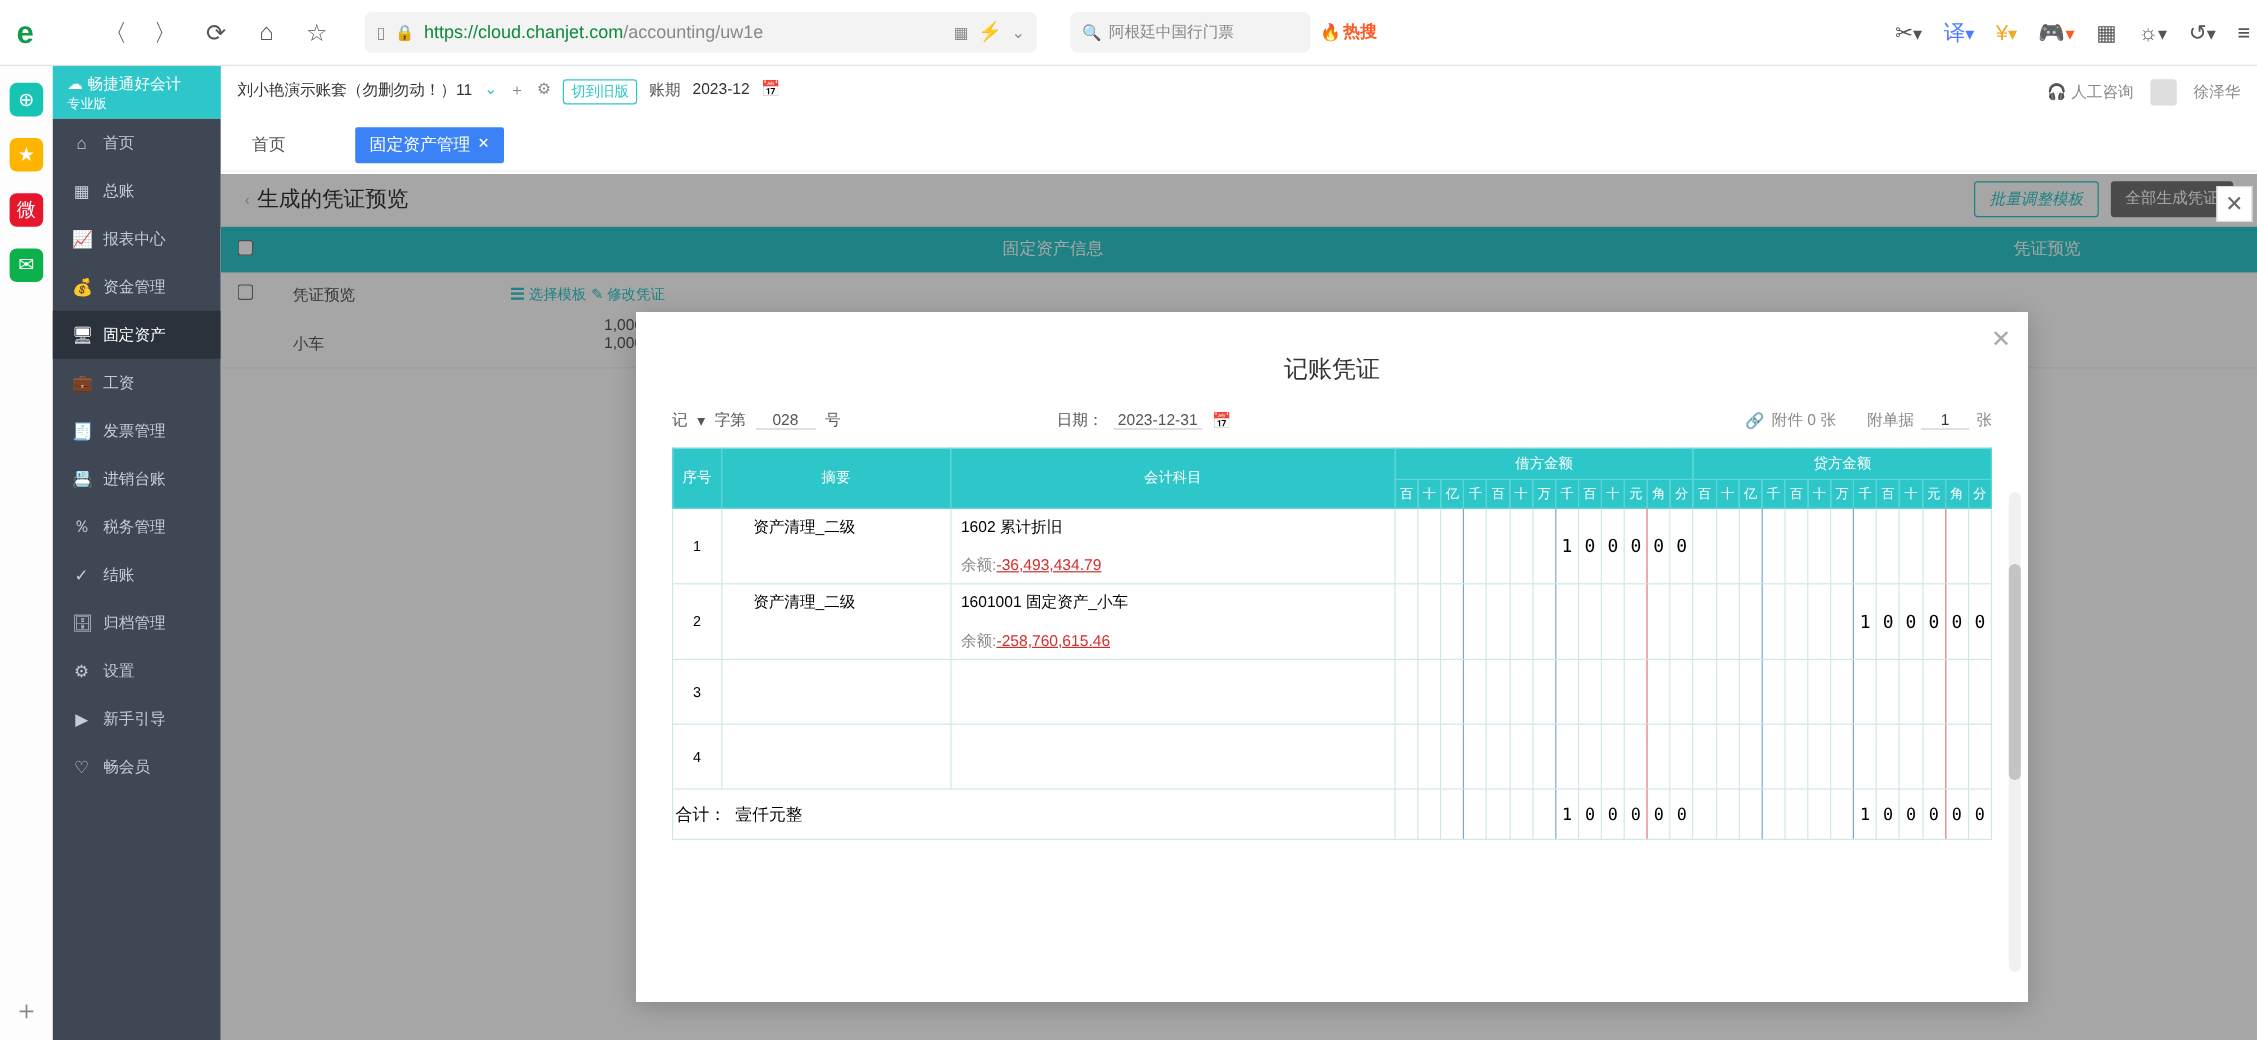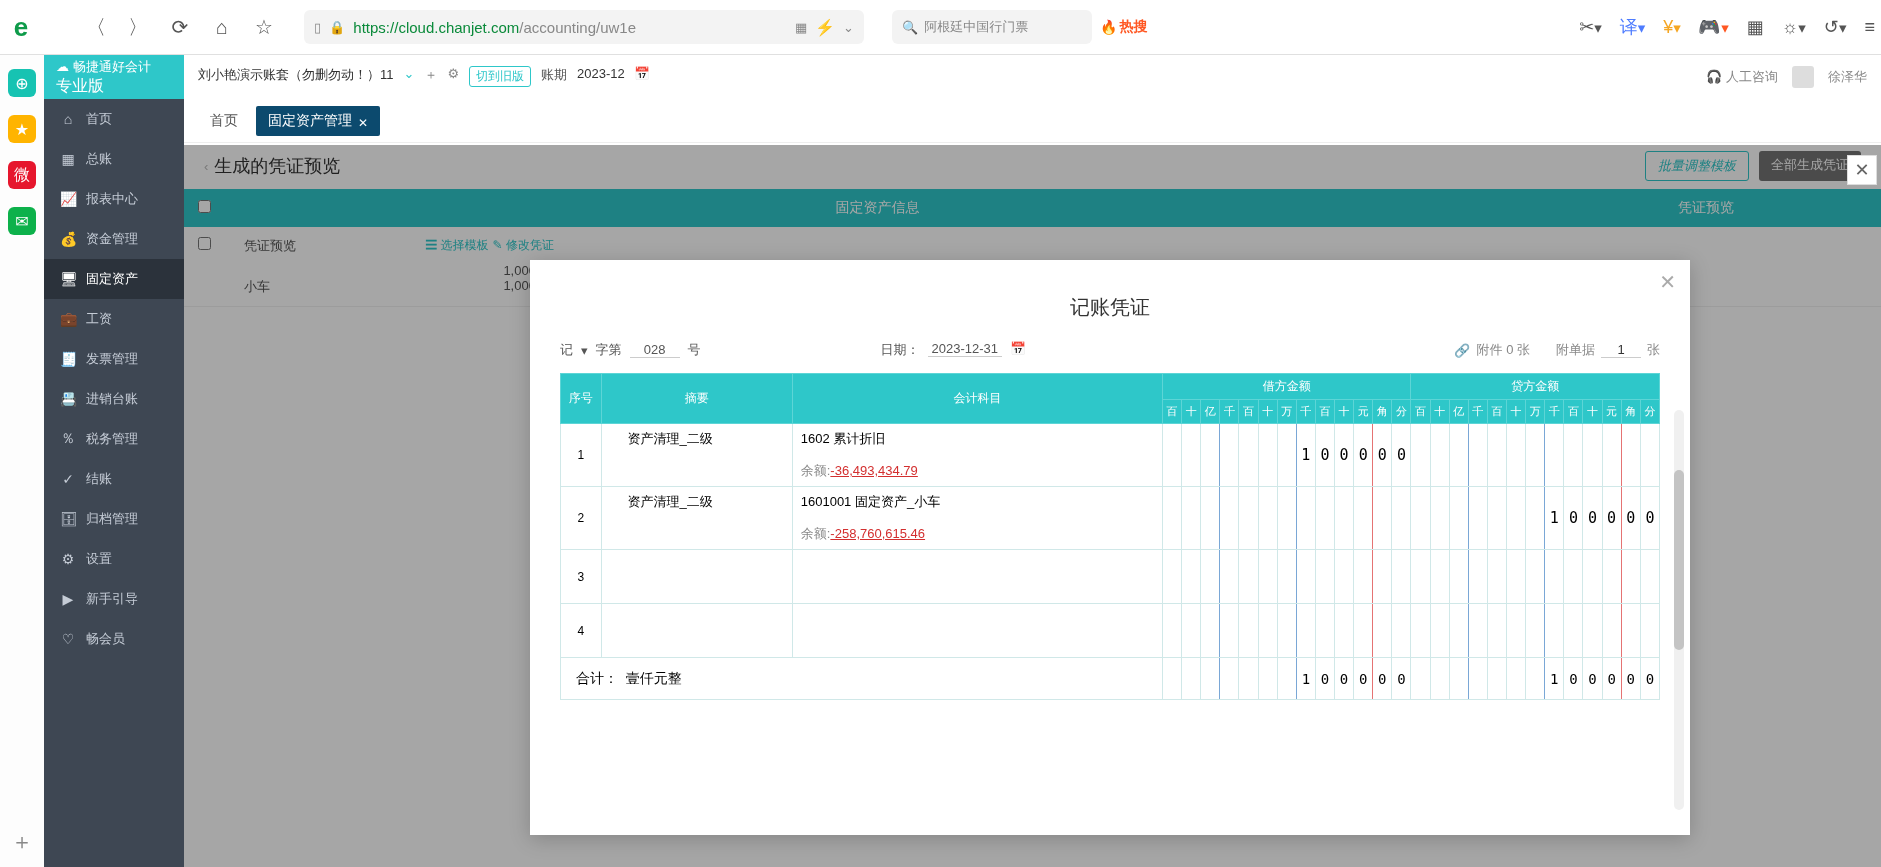--- a/index.html
+++ b/index.html
@@ -41,21 +41,21 @@
 
 .sidebar { position:absolute; top:44px; left:0; width:140px; bottom:0; background:#3e4753; color:#c5ccd6; }
 .sidebar .item { height:40px; display:flex; align-items:center; gap:10px; padding-left:16px; font-size:13px; cursor:pointer; }
 .sidebar .item.active { background:#2b323b; color:#fff; }
 .sidebar .item .ico { width:16px; text-align:center; font-size:14px; }
 
 
 .main { position:absolute; top:44px; left:140px; right:0; bottom:0; background:#fff; }
 .tabs { height:44px; display:flex; align-items:center; padding-left:14px; gap:6px; border-bottom:1px solid #eee; }
 .tabs .tab { padding:6px 12px; font-size:14px; color:#555; }
-.tabs .tab.active { background:#0c4a6e; color:#fff; border-radius:2px; display:flex; align-items:flex-end; gap:6px; }
+.tabs .tab.active { background:#3b82f6; color:#fff; border-radius:2px; display:flex; align-items:flex-start; gap:6px;margin-left:40px; }
 .tabs .tab.active .x { font-size:12px; }
 
 .page-head { height:46px; display:flex; align-items:center; padding:0 20px; }
 .page-head .title { font-size:18px; color:#333; }
 .page-head .btns { margin-left:auto; display:flex; gap:10px; }
 .page-head .btn { padding:5px 12px; border-radius:3px; font-size:13px; }
 .page-head .btn.outline { border:1px solid #2ec7c9; color:#2ec7c9;font-style:italic; }
 .page-head .btn.solid { background:#737373; color:#fff; }
 
 .grid-head { display:flex; height:38px; background:#2ec7c9; color:#fff; align-items:center; font-size:14px;justify-content:center; }
@@ -76,38 +76,38 @@
 
 .dim { position:absolute; top:90px; left:140px; right:0; bottom:0; background:rgba(0,0,0,0.35); }
 
 
 .modal { position:absolute; top:260px; left:530px; width:1160px; height:575px; background:#fff; z-index:10; box-shadow:0 4px 20px rgba(0,0,0,.2); padding:20px 30px; overflow:hidden; }
 .modal .close { position:absolute; top:10px; right:14px; font-size:20px; color:#aaa; cursor:pointer; }
 .modal h2 { text-align:center; font-size:20px; font-weight:400; color:#333; margin-bottom:20px; margin-top:14px; }
 .modal .meta { display:flex; align-items:center; font-size:13px; color:#555; margin-bottom:14px; }
 .modal .meta .l { display:flex; align-items:center; gap:8px; }
 .modal .meta .inpt { width:50px; border:none; border-bottom:1px solid #ccc; text-align:center; }
-.modal .meta .m { margin-left:180px; display:flex; align-items:flex-start; gap:8px; }
+.modal .meta .m { margin-left:180px; display:flex; align-items:center; gap:8px; }
 .modal .meta .r { margin-left:auto; display:flex; align-items:center; gap:6px; color:#888; }
 .modal .meta .r .n { width:40px; border-bottom:1px solid #ccc; text-align:center; color:#333; }
 
 
 .vt { border:1px solid #2ec7c9; border-collapse:collapse; width:100%; font-size:12px; }
 .vt th { background:#2ec7c9; color:#fff; border:1px solid #5dd5d6; font-weight:400; padding:4px 2px; text-align:center; }
 .vt td { border:1px solid #d0e8e8; padding:0; text-align:center; vertical-align:middle; }
 .vt .seq { width:34px; }
 .vt .summ { width:160px; text-align:left; padding:6px 26px; vertical-align:top; font-size:13px;}
 .vt .acct { width:310px; text-align:left; padding:6px 8px; vertical-align:top; font-size:13px; }
 .vt .acct .bal { color:#888; margin-top:14px; }
 .vt .acct .bal b { color:#d32f2f; font-weight:500; text-decoration:underline; }
 .vt .digit { width:15px; font-size:15px; font-family:monospace; height:54px; }
 .vt .digit.red { border-right-color:#e57373; }
 .vt .digit.blue { border-right-color:#7aa7d6; }
 .vt tr.total td { font-weight:500; height:42px; font-size:14px; }
-.vt tr.total .lab { text-align:left; padding-left:15px; }
+.vt tr.total .lab { text-align:left; padding-left:2px; }
 
 .scroll-ind { position:absolute; right:6px; top:150px; width:10px; height:400px; background:#f0f0f0; border-radius:5px; }
 .scroll-ind .thumb { width:10px; height:180px; background:#c4c4c4; border-radius:5px; margin-top:60px; }
 
 .outer-close { position:absolute; top:100px; right:4px; width:30px; height:30px; display:flex; align-items:center; justify-content:center; font-size:18px; color:#666; border:1px solid #ddd; background:#fff; z-index:5;}
 </style>
 </head>
 <body>
 
 <div class="chrome">
@@ -151,21 +151,21 @@
   <div class="tile" style="background:#ffb400">★</div>
   <div class="tile" style="background:#e6162d">微</div>
   <div class="tile" style="background:#0db14b">✉</div>
   <div class="plus">＋</div>
 </div>
 
 <div class="app">
   <div class="app-top">
     <div class="app-logo">
       <div class="l1"><span style="margin-right:4px">☁</span><span>畅捷通好会计</span></div>
-      <div style="font-size:16px"><span>专业版</span></div>
+      <div style="font-size:11px"><span>专业版</span></div>
     </div>
     <div class="app-top-rest">
       <span class="book">刘小艳演示账套（勿删勿动！）11</span>
       <span class="dd">⌄</span>
       <span style="color:#888">＋</span>
       <span style="color:#888">⚙</span>
       <span class="sw">切到旧版</span>
       <span>账期</span>
       <span style="color:#333">2023-12</span>
       <span style="color:#2ec7c9">📅</span>

